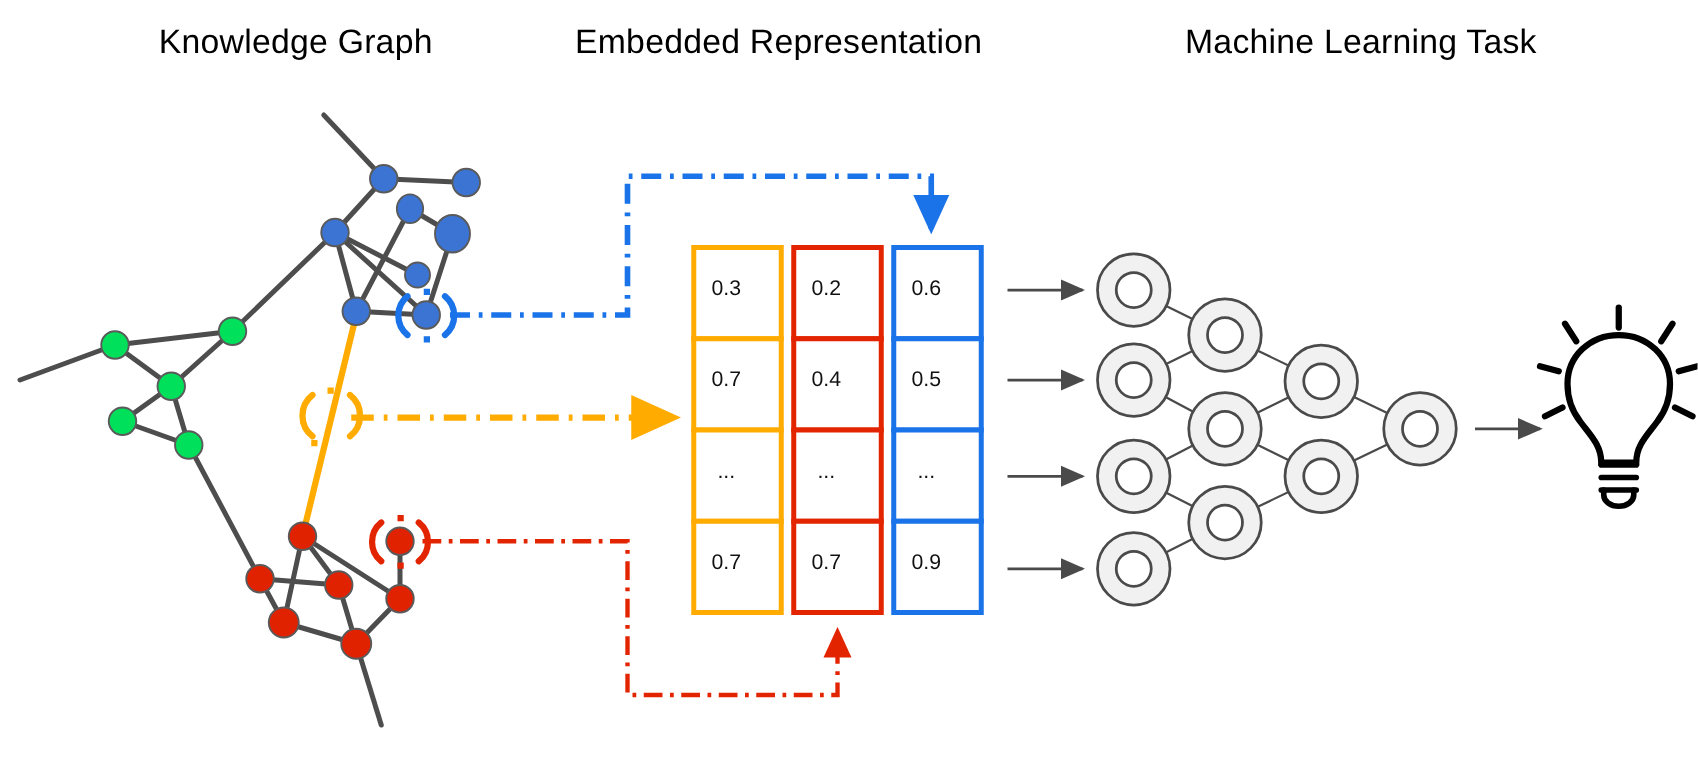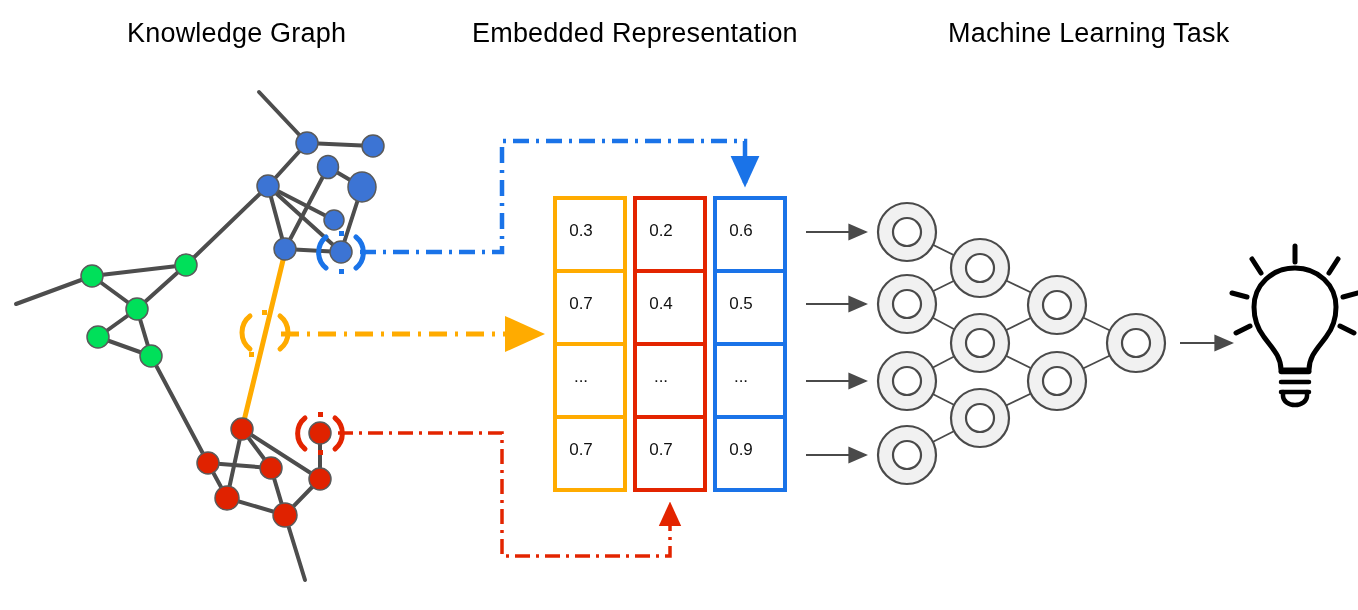--- a/index.html
+++ b/index.html
@@ -10,21 +10,21 @@
   }
   #stage{position:absolute;left:0;top:0;width:1286px;height:610px;}
   .title{
     position:absolute;
     font-size:27px;
     color:#000000;
     white-space:nowrap;
     letter-spacing:0.2px;
   }
   #title-kg{left:127px;top:18px;}
-  #title-emb{left:472px;top:18px;}
+  #title-emb{left:460px;top:18px;}
   #title-ml{left:948px;top:18px;text-align:right;}
 
   svg#scene{position:absolute;left:0;top:0;width:1358px;height:610px;}
 
   .cell-text{
     font-family:"Liberation Sans","DejaVu Sans",sans-serif;
     font-size:17px;
     fill:#111111;
   }
 </style>

